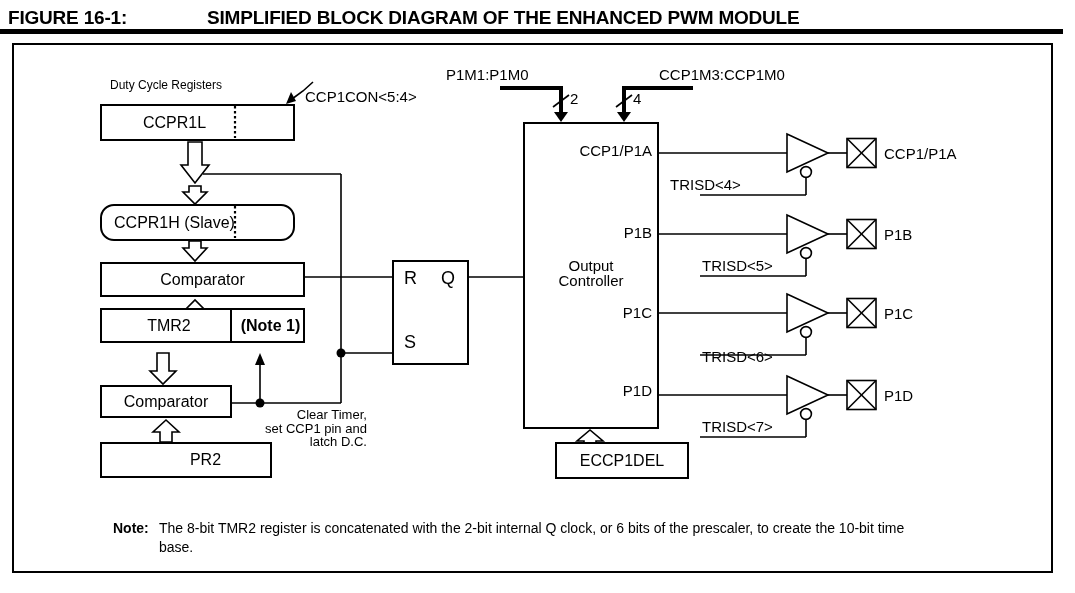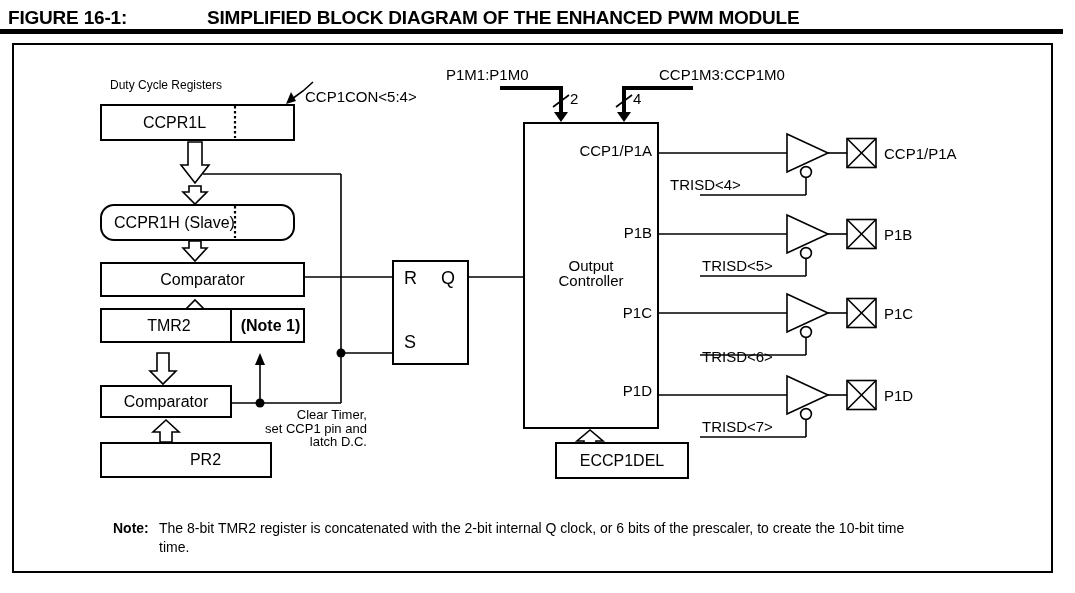--- a/index.html
+++ b/index.html
@@ -186,15 +186,15 @@
 
 <div class="abs lbl" style="left:884px;top:145px;">CCP1/P1A</div>
 <div class="abs lbl" style="left:884px;top:226px;">P1B</div>
 <div class="abs lbl" style="left:884px;top:305px;">P1C</div>
 <div class="abs lbl" style="left:884px;top:387px;">P1D</div>
 
 <div class="abs" style="left:113px;top:519px;width:900px;display:flex;">
   <div class="note-label" style="width:46px;line-height:19px;">Note:</div>
   <div class="note-body">
     <div>The 8-bit TMR2 register is concatenated with the 2-bit internal Q clock, or 6 bits of the prescaler, to create the 10-bit time</div>
-    <div>time.</div>
+    <div>base.</div>
   </div>
 </div>
 
 </body></html>

